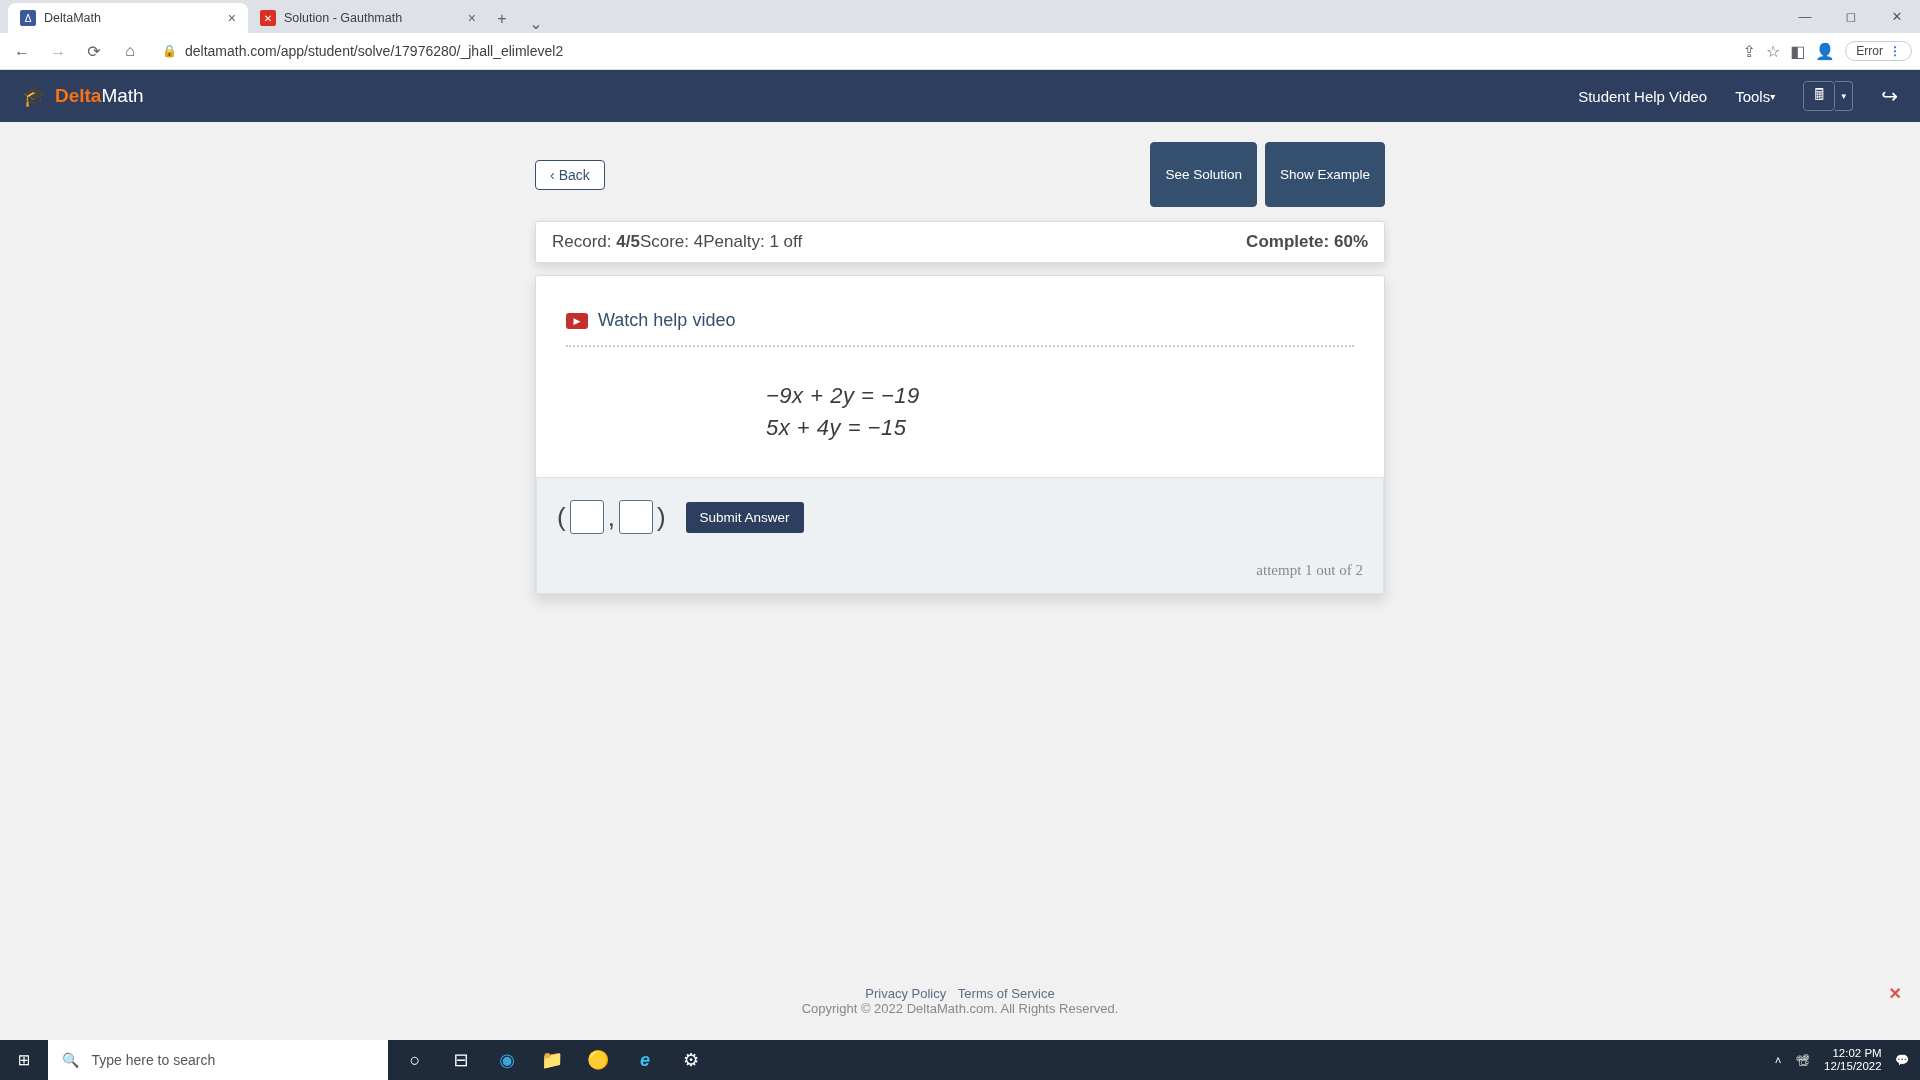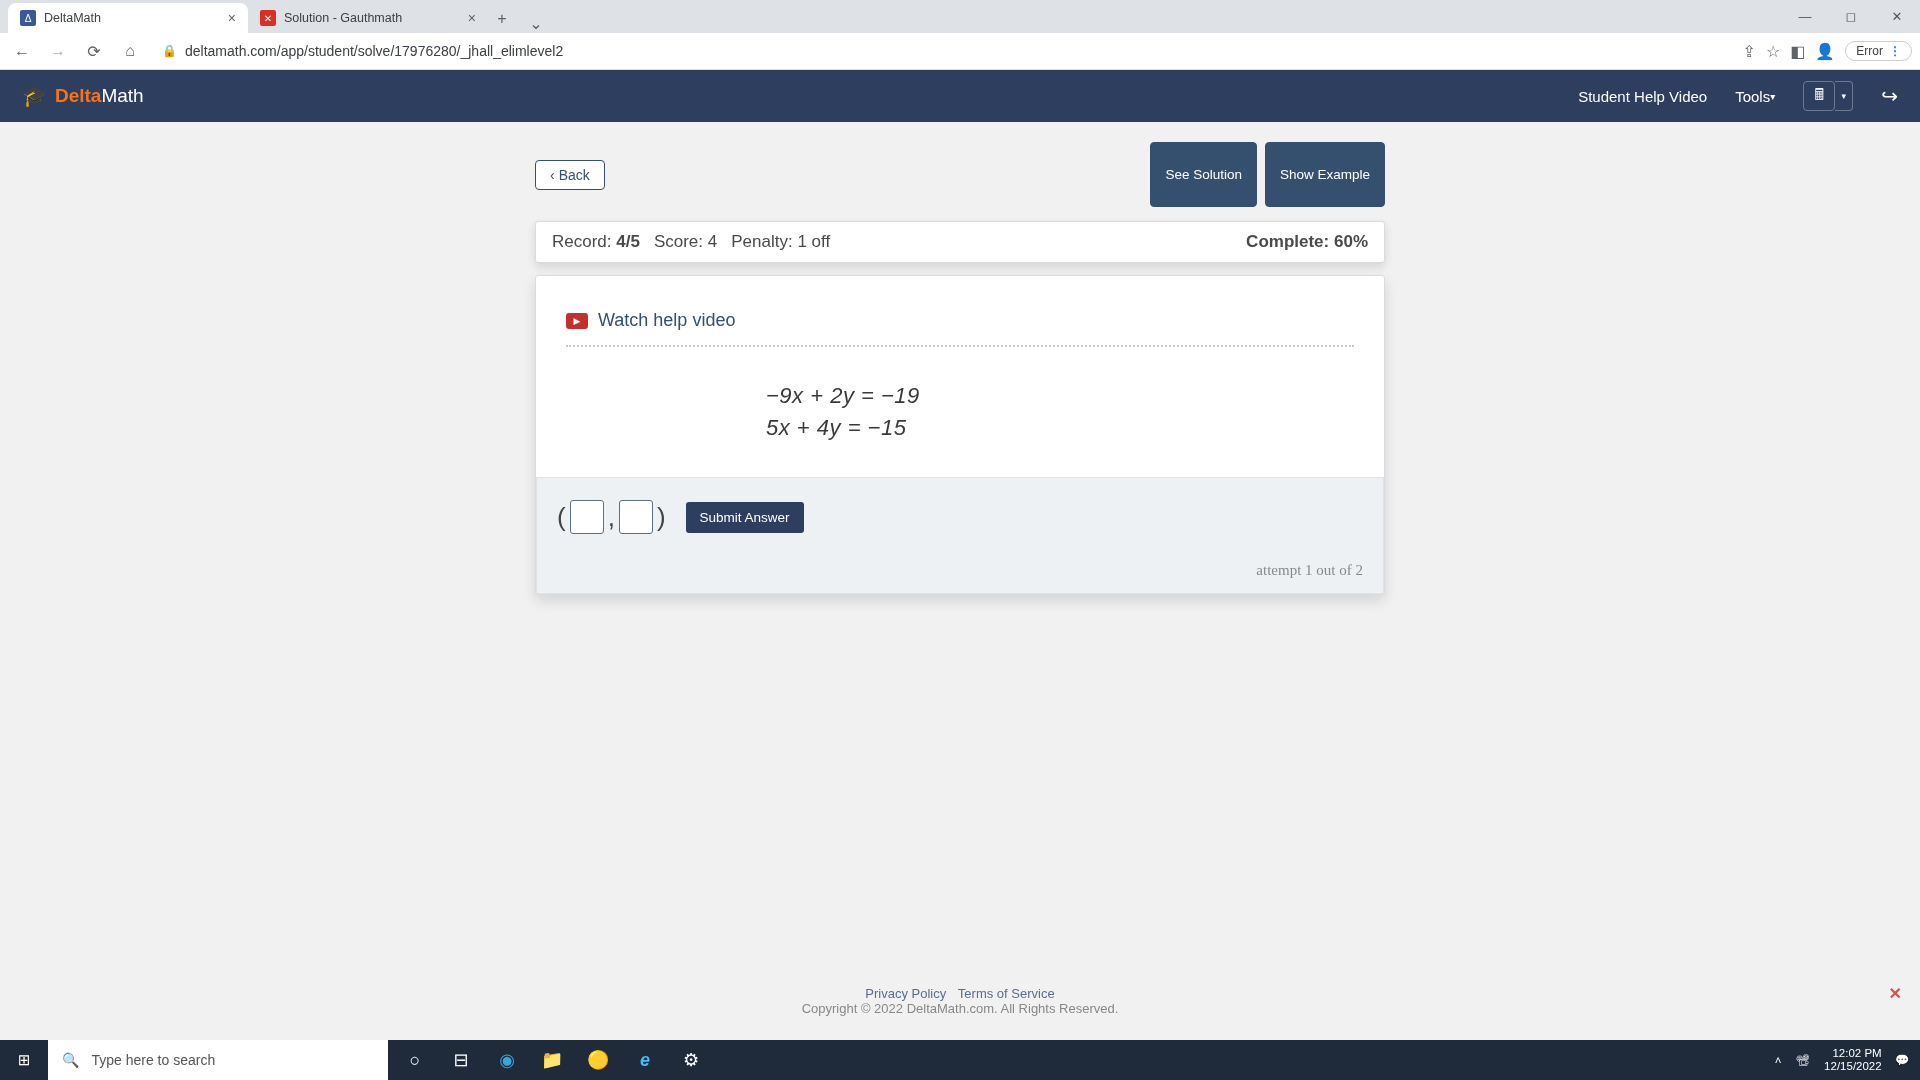--- a/index.html
+++ b/index.html
@@ -40,21 +40,21 @@
 
 
 .page { background: #f1f1f1; height: calc(1080px - 33px - 37px - 52px - 60px - 40px); padding-top: 20px; }
 .container { width: 850px; margin: 0 auto; }
 
 .top-row { display: flex; align-items: center; margin-bottom: 14px; }
 .back-btn { border: 1px solid #35506e; color: #35506e; background: #fff; padding: 6px 14px; border-radius: 4px; font-size: 14px; display: flex; align-items: center; gap: 4px; }
 .top-row .spacer { flex: 1; }
 .blue-btn { background: #35506e; color: #fff; border: 1px solid #35506e; padding: 24px 14px; border-radius: 4px; font-size: 13.5px; margin-left: 8px; }
 
-.stats-bar { background: #fff; border: 1px solid #d8dce0; border-radius: 3px; padding: 10px 16px; display: flex; align-items: center; font-family: Georgia, serif; color: #4a4a4a; font-size: 17px; gap: 14px; box-shadow: 0 4px 10px rgba(0,0,0,0.12); position: relative; }
+.stats-bar { background: #fff; border: 1px solid #d8dce0; border-radius: 3px; padding: 10px 16px; display: flex; align-items: center; font-family: Georgia, serif; color: #4a4a4a; font-size: 17px; box-shadow: 0 4px 10px rgba(0,0,0,0.12); position: relative; }
 .stats-bar .complete { margin-left: auto; font-weight: bold; }
 
 .card { background: #fff; border: 1px solid #d8dce0; border-radius: 3px; margin-top: 12px; padding: 26px 30px 0 30px; box-shadow: 0 6px 14px rgba(0,0,0,0.12); }
 .card-head { display: flex; }
 .card-head .meta { font-family: "Segoe Script", cursive; color: #666; font-size: 18px; line-height: 1.6; }
 .card-head .meta .row2 { color: #6a6a6a; }
 .qmark { margin-left: auto; color: #35506e; font-size: 52px; font-weight: 900; font-family: Arial; }
 .watch { display: flex; align-items: center; gap: 10px; margin-top: 8px; font-family: "Segoe Script", cursive; color: #35506e; font-size: 18px; }
 .yt { width: 22px; height: 16px; background: #c4302b; border-radius: 3px; display: inline-flex; align-items: center; justify-content: center; color: #fff; font-size: 9px; }
 .divider { border-top: 2px dotted #c8c8c8; margin-top: 14px; }

